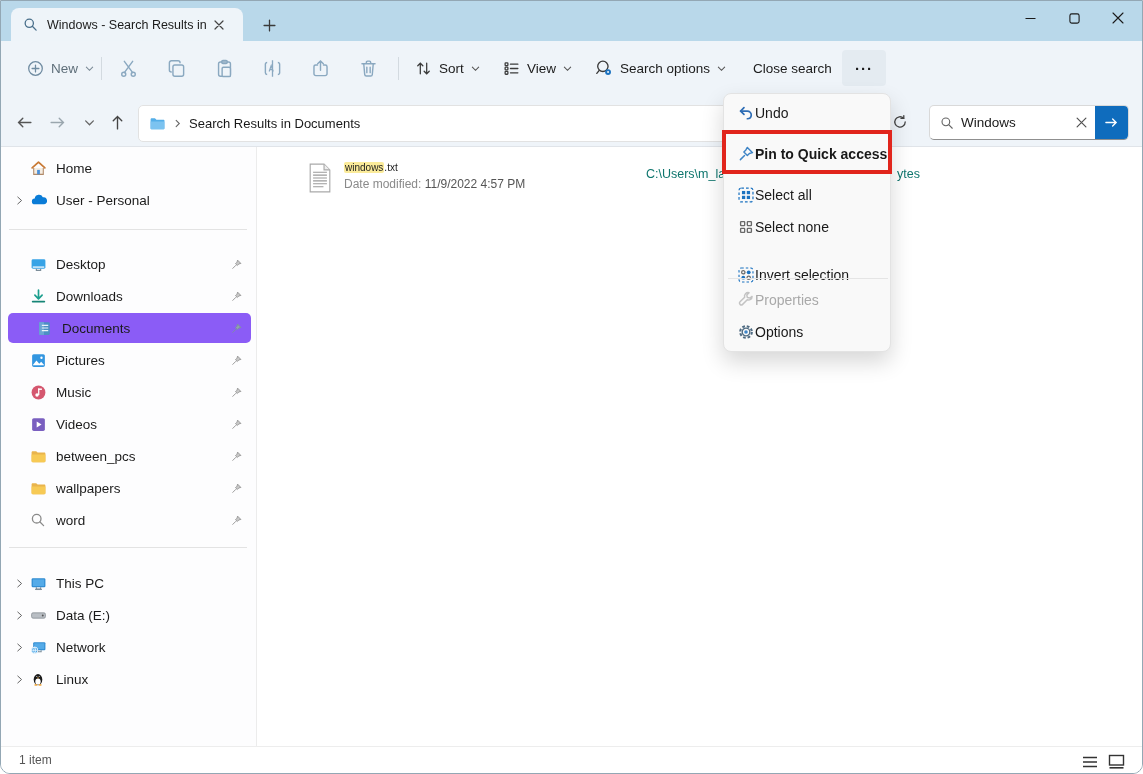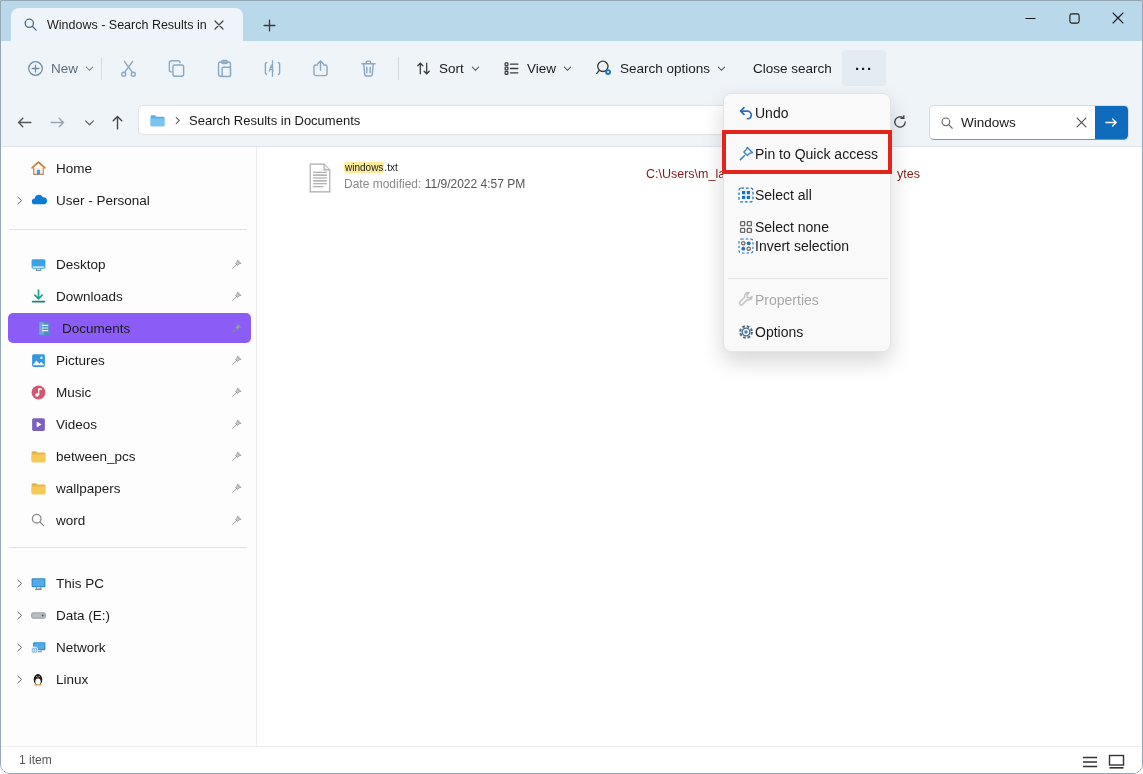--- a/index.html
+++ b/index.html
@@ -18,21 +18,21 @@
   
   .topchrome { position:absolute; left:0; top:40px; width:100%; height:106px; background:#eff4f9; border-bottom:1px solid #e0e4e9; }
   .cmd-label { font-size:13.5px; color:#1b1b1b; }
   .cmd-btn { position:absolute; top:49px; height:36px; display:flex; align-items:center; gap:7px; padding:0 8px; border-radius:4px; }
   .vdiv { position:absolute; top:56px; width:1px; height:23px; background:#d3dae0; }
   .more-btn { background:#e4ebf1; }
   .more-dots { font-size:15px; font-weight:bold; color:#1b1b1b; letter-spacing:1px; }
 
   
   .nav-btn { position:absolute; top:104px; width:30px; height:34px; display:flex; align-items:center; justify-content:center; }
-  .addr-field { position:absolute; left:137px; top:104px; width:740px; height:30px; background:#fff; border:1px solid #e2e2e2; border-radius:5px; display:flex; align-items:center; padding:0 10px; gap:7px; }
+  .addr-field { position:absolute; left:137px; top:104px; width:740px; height:37px; background:#fff; border:1px solid #e2e2e2; border-radius:5px; display:flex; align-items:center; padding:0 10px; gap:7px; }
   .addr-text { font-size:13px; color:#191919; }
   .refresh-btn { position:absolute; left:884px; top:104px; width:30px; height:34px; display:flex; align-items:center; justify-content:center; }
   .searchbox { position:absolute; left:928px; top:104px; width:200px; height:35px; background:#fff; border:1px solid #d9d9d9; border-bottom-color:#8f8f8f; border-radius:5px; display:flex; align-items:center; overflow:hidden; }
   .searchbox input { border:none; outline:none; flex:1; font-size:13.5px; color:#191919; font-family:"Liberation Sans", sans-serif; background:transparent; min-width:0; }
   .search-go { width:33px; height:35px; background:#0f6cbd; display:flex; align-items:center; justify-content:center; border-radius:0 4px 4px 0; margin-left:auto; flex:none; }
 
   
   .sidebar { position:absolute; left:0; top:146px; width:256px; height:599px; background:#fdfdfe; border-right:1px solid #ececec; }
   .side-item { position:absolute; left:7px; width:243px; height:30px; border-radius:5px; display:flex; align-items:center; }
   .side-item.selected { background:#8b5cf6;padding-left:6px; }
@@ -41,21 +41,21 @@
   .side-ico { width:26px; display:flex; justify-content:flex-start; flex:none; }
   .side-label { font-size:13.5px; color:#1b1b1b; white-space:nowrap; }
   .side-pin { margin-left:auto; margin-right:8px; display:flex; }
   .side-sep { position:absolute; left:8px; width:238px; height:1px; background:#e3e3e3; }
 
   .content { position:absolute; left:257px; top:146px; width:886px; height:599px; background:#fff; }
   .file-name { font-size:10px; color:#1b1b1b; }
   .hl { background:#fbeb9a; border-radius:2px; padding:0 1px; }
   .file-date { font-size:12px; color:#8a8a8a; }
   .file-date b { font-weight:normal; color:#555; }
-  .file-meta { font-size:12.5px; color:#7f1d1d; white-space:nowrap; }
+  .file-meta { font-size:12.5px; color:#0f766e; white-space:nowrap; }
 
   
   .statusbar { position:absolute; left:0; top:745px; width:100%; height:29px; background:#fff; border-top:1px solid #ededed; }
   .status-count { position:absolute; left:18px; top:6px; font-size:12px; color:#555; }
   .status-ico { position:absolute; top:5px; width:22px; height:20px; display:flex; align-items:center; justify-content:center; }
 
   
   .menu { position:absolute; left:722px; top:92px; width:168px; height:259px; background:#f9f9f9; border:1px solid #e3e3e3; border-radius:8px; box-shadow:0 10px 22px rgba(0,0,0,.16); z-index:40; }
   .menu-item { position:absolute; left:4px; width:160px; height:32px; display:flex; align-items:center; gap:0; padding-left:9px; border-radius:4px; }
   .menu-label { font-size:14px; color:#191919; white-space:nowrap; }
@@ -558,21 +558,21 @@
   </div>
 
   <div class="menu">
     <div class="menu-item" style="top:3px;">
       <svg width="18" height="18" viewBox="0 0 16 16" fill="none" stroke="#2e6db5" stroke-width="1.5" stroke-linecap="round" stroke-linejoin="round">
           <path d="M3.2 6.3h6a3.5 3.5 0 0 1 3.5 3.5 3.5 3.5 0 0 1-3.5 3.3"></path>
           <path d="M6.2 3.3l-3 3 3 3"></path>
         </svg>
       <span class="menu-label">Undo</span>
     </div>
-    <div class="menu-item" style="top:44px;">
+    <div class="menu-item" style="top:44px;font-weight:bold;">
       <svg width="18" height="18" viewBox="0 0 16 16" fill="none" stroke="#3f85c6" stroke-width="1.3" stroke-linejoin="round">
           <path d="M9.2 2.2l4.6 4.6-2.8.7-1.8 1.8-3.1-3.1 1.8-1.8z"></path>
           <path d="M6.7 9.3L3 13" stroke-linecap="round"></path>
         </svg>
       <span class="menu-label">Pin to Quick access</span>
     </div>
     <div class="menu-item" style="top:85px;">
       <svg width="18" height="18" viewBox="0 0 16 16">
           <rect x="1.8" y="1.8" width="12.4" height="12.4" rx="2" fill="none" stroke="#1b72c0" stroke-width="1.1" stroke-dasharray="2.4 1.8"></rect>
           <rect x="4.4" y="4.4" width="2.9" height="2.9" fill="#1b72c0"></rect>
@@ -584,21 +584,21 @@
     </div>
     <div class="menu-item" style="top:117px;">
       <svg width="18" height="18" viewBox="0 0 16 16" fill="none" stroke="#6a6a6a" stroke-width="1.2">
           <rect x="3.2" y="3.2" width="3.6" height="3.6" rx="0.5"></rect>
           <rect x="9.2" y="3.2" width="3.6" height="3.6" rx="0.5"></rect>
           <rect x="3.2" y="9.2" width="3.6" height="3.6" rx="0.5"></rect>
           <rect x="9.2" y="9.2" width="3.6" height="3.6" rx="0.5"></rect>
         </svg>
       <span class="menu-label">Select none</span>
     </div>
-    <div class="menu-item" style="top:136px;">
+    <div class="menu-item" style="top:165px;">
       <svg width="18" height="18" viewBox="0 0 16 16">
           <rect x="1.8" y="1.8" width="12.4" height="12.4" rx="2" fill="none" stroke="#1b72c0" stroke-width="1" stroke-dasharray="2.2 1.8"></rect>
           <circle cx="5.6" cy="5.6" r="1.5" fill="none" stroke="#6a6a6a" stroke-width="1.1"></circle>
           <circle cx="10.4" cy="5.6" r="1.7" fill="#1b72c0"></circle>
           <circle cx="5.6" cy="10.4" r="1.7" fill="#1b72c0"></circle>
           <circle cx="10.4" cy="10.4" r="1.5" fill="none" stroke="#6a6a6a" stroke-width="1.1"></circle>
         </svg>
       <span class="menu-label">Invert selection</span>
     </div>
     <div class="menu-sep" style="top:184px;"></div>

